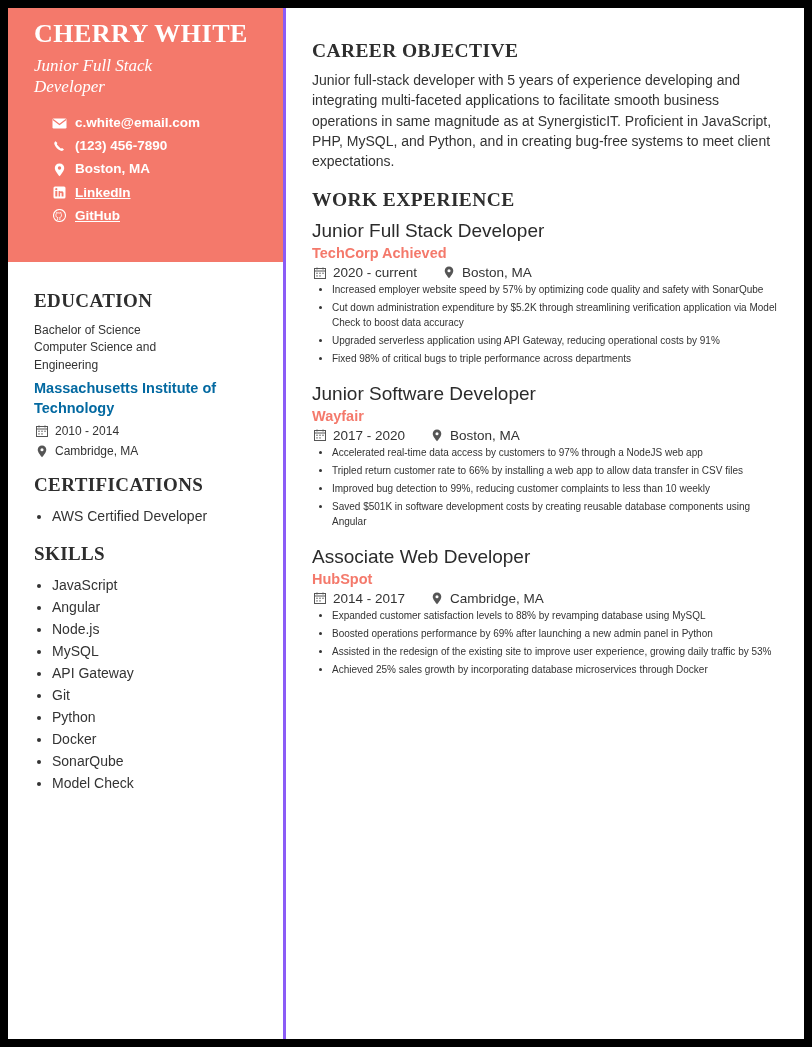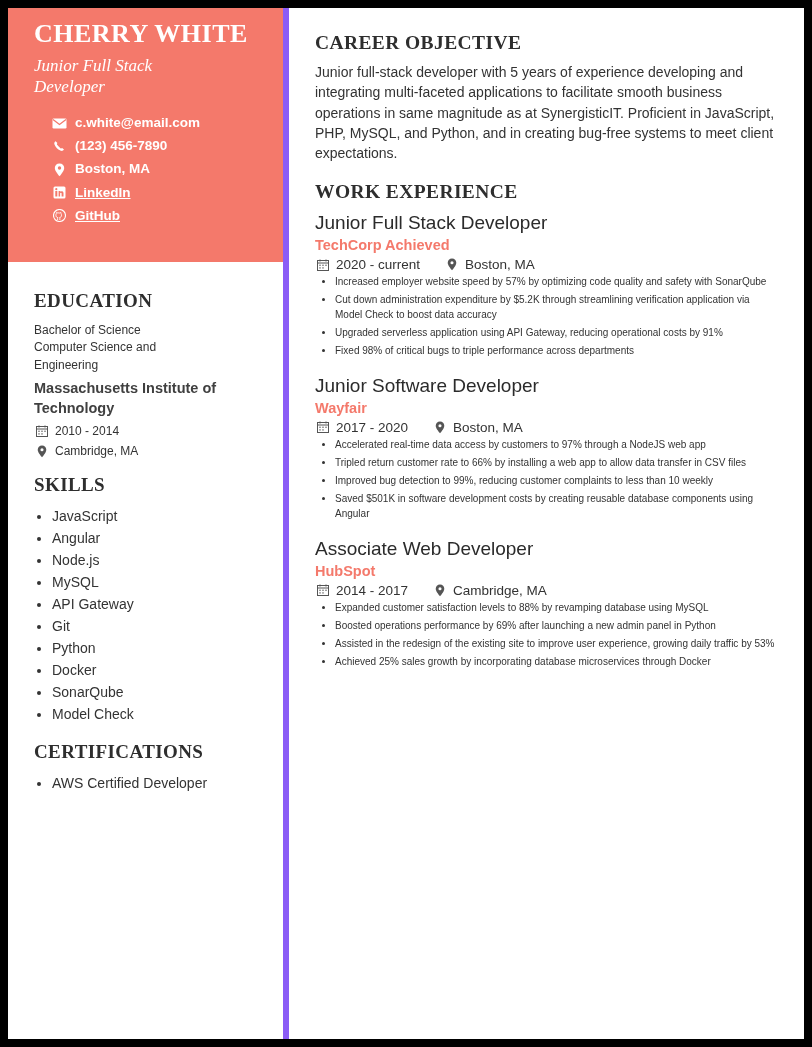--- a/index.html
+++ b/index.html
@@ -86,21 +86,21 @@
     letter-spacing: 0.4px;
     margin: 10px 0 10px 0;
   }
   .edu-degree {
     font-size: 12px;
     color: #333333;
     line-height: 1.45;
   }
   .edu-school {
     font-size: 14.5px;
-    color: #404040;
+    color: #0369a1;
     font-weight: bold;
     line-height: 1.35;
     margin-top: 5px;
   }
   .meta-row {
     display: flex;
     align-items: center;
     font-size: 12px;
     color: #333333;
     margin-top: 6px;
@@ -120,23 +120,23 @@
   }
   ul.bullets li {
     font-size: 14px;
     color: #333333;
     line-height: 1.5;
     margin-bottom: 1px;
   }
   
   .main {
     flex: 1 1 auto;
-    padding: 24px 26px 20px 26px;
+    padding: 32px 26px 20px 26px;
     box-sizing: border-box;
-    border-left: 6px solid #8b5cf6;
+    border-left: 3px solid #8b5cf6;
   }
   .main-section-title {
     font-family: "Liberation Serif", serif;
     font-weight: bold;
     font-size: 19.5px;
     color: #2e2e2e;
     letter-spacing: 0.4px;
     margin: 0 0 8px 0;
   }
   .objective {
@@ -280,45 +280,45 @@
         </div>
         <div class="meta-row">
           <span class="ic">
             <svg width="10" height="13" viewBox="0 0 11 14">
                 <path d="M5.5 0.5 C2.7 0.5 0.8 2.5 0.8 5 C0.8 8.3 5.5 13.2 5.5 13.2 C5.5 13.2 10.2 8.3 10.2 5 C10.2 2.5 8.3 0.5 5.5 0.5 Z" fill="#555"></path>
                 <circle cx="5.5" cy="5" r="1.7" fill="#ffffff"></circle>
               </svg>
           </span>
           <span>Cambridge, MA</span>
         </div>
+      </div>
+
+      <div class="mt-section">
+        <div class="side-section-title">CERTIFICATIONS</div>
+        <ul class="bullets">
+          <li>AWS Certified Developer</li>
+        </ul>
       </div>
 
       <div class="mt-section">
         <div class="side-section-title">SKILLS</div>
         <ul class="bullets">
           <li>JavaScript</li>
           <li>Angular</li>
           <li>Node.js</li>
           <li>MySQL</li>
           <li>API Gateway</li>
           <li>Git</li>
           <li>Python</li>
           <li>Docker</li>
           <li>SonarQube</li>
           <li>Model Check</li>
         </ul>
       </div>
 
-      <div class="mt-section">
-        <div class="side-section-title">CERTIFICATIONS</div>
-        <ul class="bullets">
-          <li>AWS Certified Developer</li>
-        </ul>
-      </div>
-
     </div>
   </div>
 
   <div class="main">
 
     <div>
       <div class="main-section-title">CAREER OBJECTIVE</div>
       <div class="objective">Junior full-stack developer with 5 years of experience developing and integrating multi-faceted applications to facilitate smooth business operations in same magnitude as at SynergisticIT. Proficient in JavaScript, PHP, MySQL, and Python, and in creating bug-free systems to meet client expectations.</div>
     </div>
 

